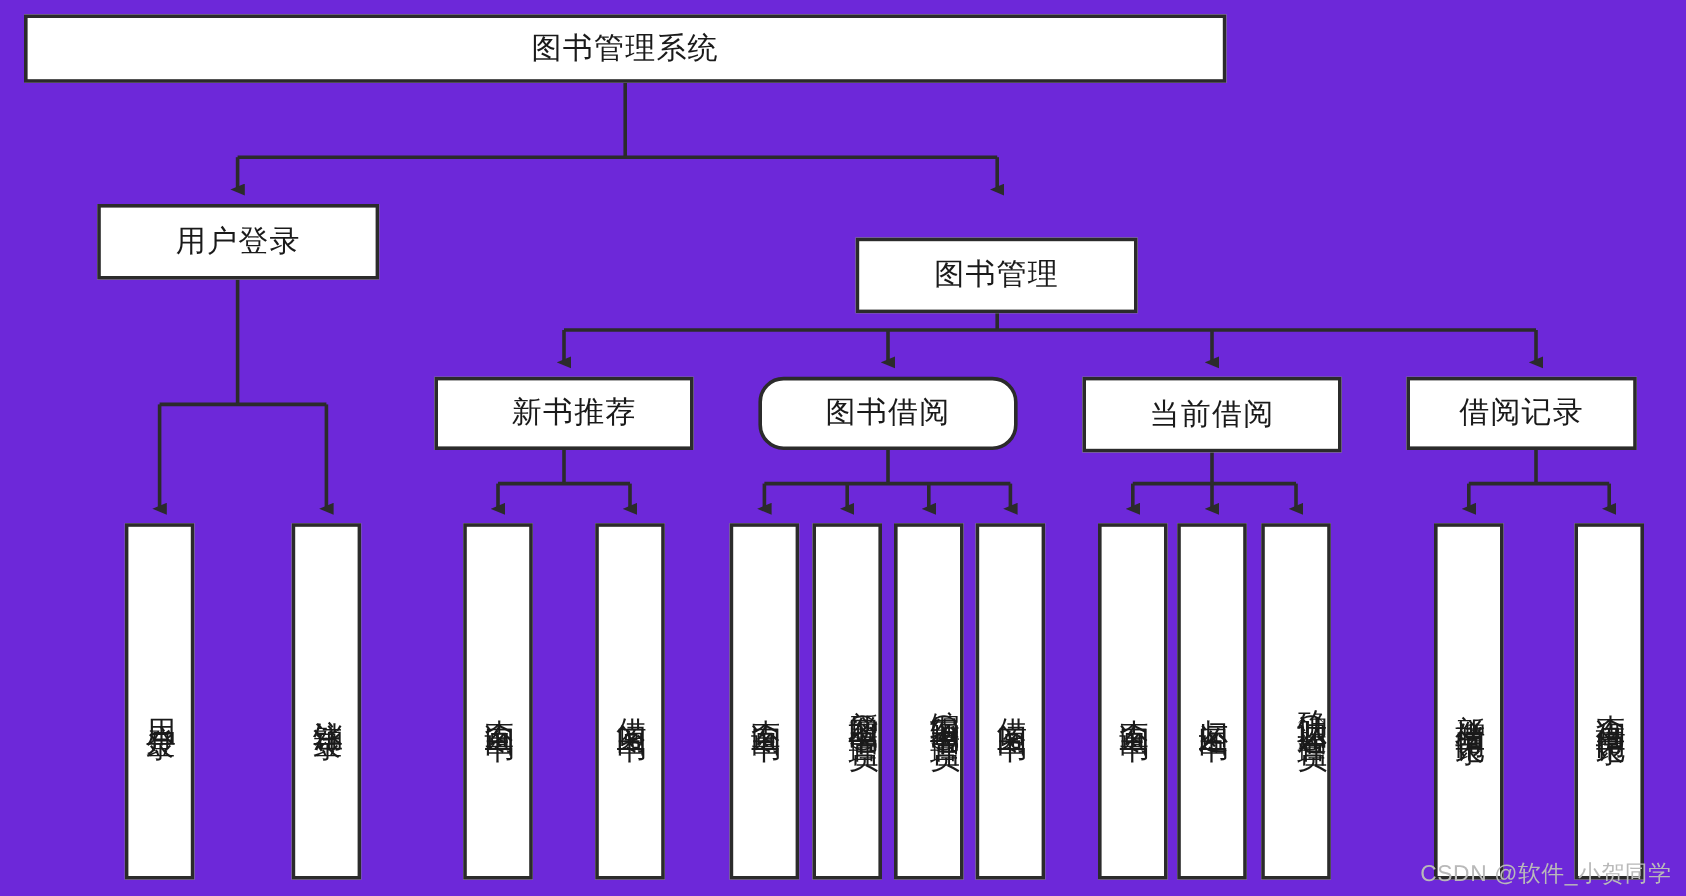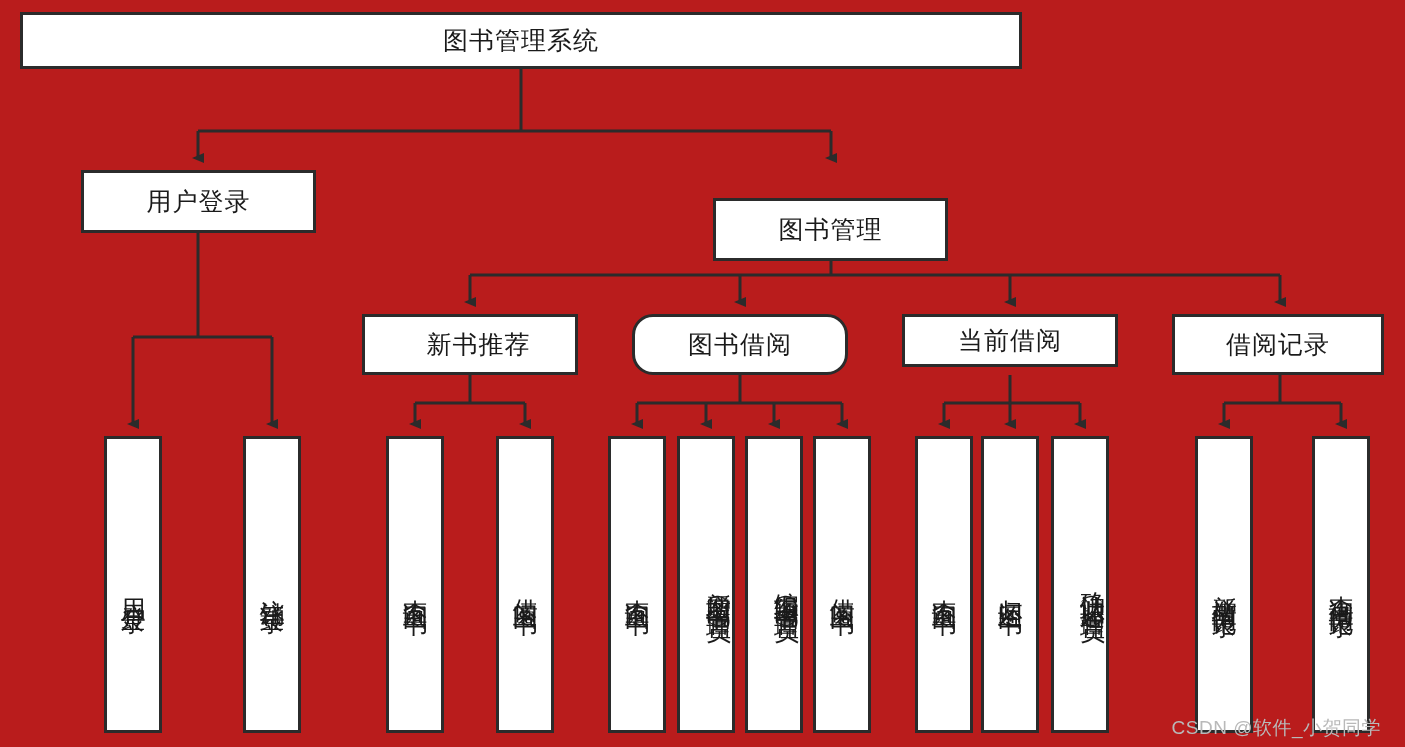--- a/index.html
+++ b/index.html
@@ -8,21 +8,21 @@
     padding: 0;
     background: #ffffff;
   }
   body {
     font-family: "Liberation Sans", "DejaVu Sans", sans-serif;
   }
   #canvas {
     position: relative;
     width: 1405px;
     height: 747px;
-    background: #b91c1c;
+    background: #6d28d9;
     overflow: hidden;
   }
   #edges {
     position: absolute;
     left: 0;
     top: 0;
     width: 1405px;
     height: 747px;
     pointer-events: none;
   }
@@ -53,21 +53,21 @@
     white-space: nowrap;
   }
   .node.vert.pad-top {
     padding-top: 10px;
   }
   .node.vert > span {
     display: block;
   }
   #watermark {
     position: absolute;
-    right: 24px;
+    right: 12px;
     bottom: 6px;
     font-size: 19px;
     color: #b9b9b9;
     letter-spacing: 0.5px;
     white-space: nowrap;
     pointer-events: none;
   }
 </style>
 </head>
 <body>
@@ -134,24 +134,24 @@
   <div class="node horiz" style="left:713px; top:170px; width:235px; height:63px;margin-top:28px;">
     <span>图书管理</span>
   </div>
 
   <div class="node horiz" style="left:362px; top:314px; width:216px; height:61px;padding-left:17px;">
     <span>新书推荐</span>
   </div>
   <div class="node horiz" style="left:632px; top:314px; width:216px; height:61px;border-radius:21px;">
     <span>图书借阅</span>
   </div>
-  <div class="node horiz" style="left:902px; top:314px; width:216px; height:53px;text-align:right;">
+  <div class="node horiz" style="left:902px; top:314px; width:216px; height:63px;text-align:right;">
     <span>当前借阅</span>
   </div>
-  <div class="node horiz" style="left:1172px; top:314px; width:212px; height:61px;">
+  <div class="node horiz" style="left:1172px; top:314px; width:192px; height:61px;">
     <span>借阅记录</span>
   </div>
 
   <div class="node vert" style="left:104px; top:436px; width:58px; height:297px; align-items:center;">
     <span>用户登录</span>
   </div>
   <div class="node vert" style="left:243px; top:436px; width:58px; height:297px; align-items:center;">
     <span>注销登录</span>
   </div>
 

